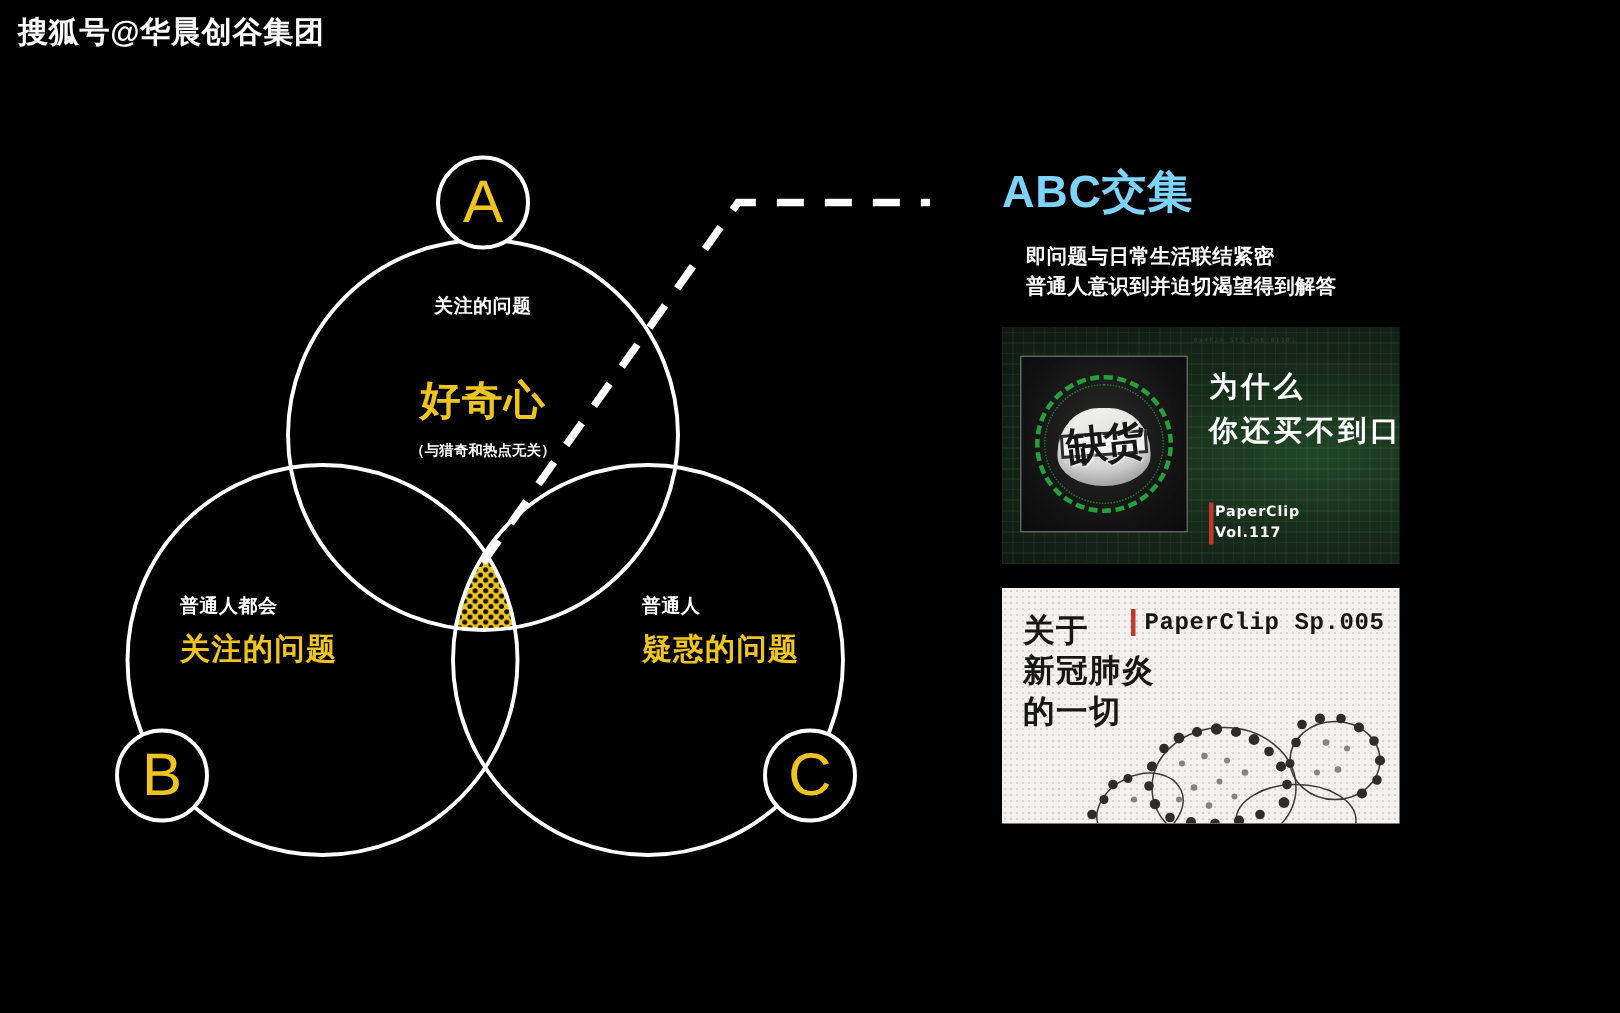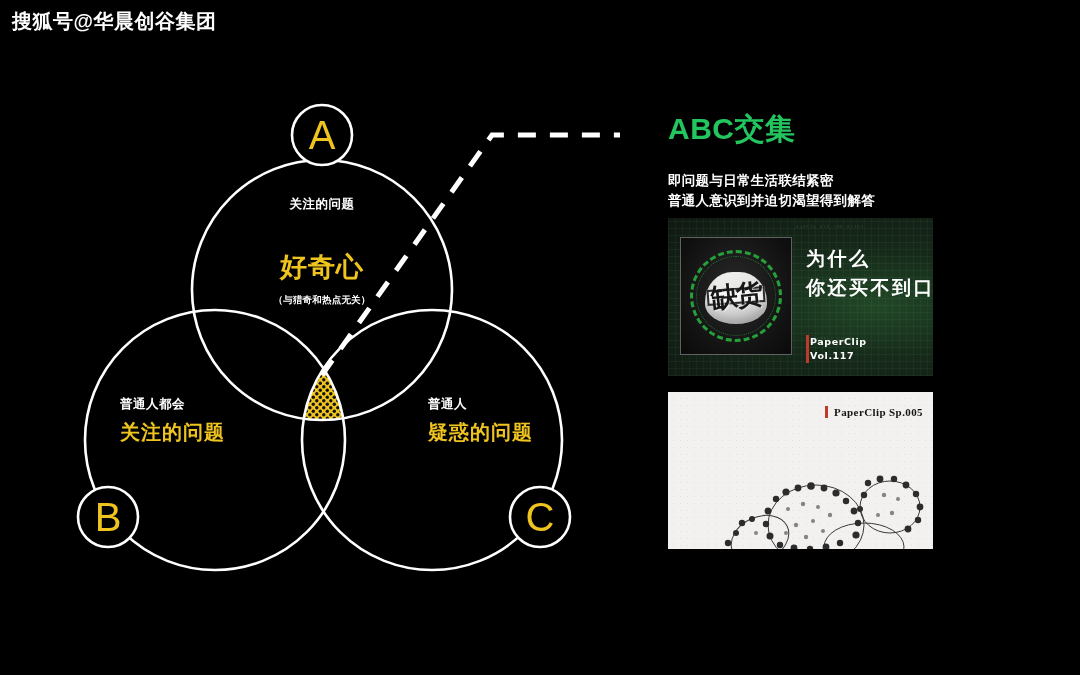--- a/index.html
+++ b/index.html
@@ -32,26 +32,26 @@
   #a-group .lbl-small { margin-bottom: 8px; }
   #a-group .lbl-note { margin-top: 9px; }
   #b-group { left: 120px; top: 396px; text-align: left; }
   #b-group .lbl-small { margin-bottom: 6px; }
   #c-group { left: 533px; top: 396px; text-align: left; transform: translateX(-100%); }
   #c-group .lbl-small { margin-bottom: 6px; }
 
   
   #right { position: absolute; left: 668px; top: 112px; width: 400px; }
   .panel-title {
-    color: #22c55e; font-size: 30px; font-weight: 700;
-    letter-spacing: 0.5px; line-height: 1.1; margin-bottom: 26px;
+    color: #7dd3fc; font-size: 30px; font-weight: 700;
+    letter-spacing: 0.5px; line-height: 1.1; margin-bottom: 16px;
   }
   .panel-sub {
     color: #ffffff; font-size: 13.5px; font-weight: 700;
-    line-height: 1.45; letter-spacing: 0.3px;
+    line-height: 1.45; letter-spacing: 0.3px; margin-left: 16px;
   }
 
   
   #card1 {
     position: absolute; left: 668px; top: 218px; width: 265px; height: 158px;
     background:
       radial-gradient(ellipse at 78% 55%, rgba(34,74,40,0.95) 0%, rgba(22,42,26,0.95) 45%, rgba(16,24,18,1) 100%),
       #141c16;
     overflow: hidden;
   }
@@ -129,22 +129,22 @@
   }
   .card2-title {
     position: absolute; left: 14px; top: 15px;
     color: #161616; font-size: 21px; font-weight: 700;
     line-height: 1.28; letter-spacing: 1px;
     font-family: "DejaVu Serif", "Liberation Serif", serif;
   }
   .card2-meta {
     position: absolute; right: 10px; top: 14px;
     padding-left: 6px; border-left: 3px solid #C0392B;
-    color: #161616; font-size: 11px; font-weight: 700; letter-spacing: 0.4px;
-    font-family: Liberation Serif, serif; white-space: nowrap;
+    color: #161616; font-size: 16px; font-weight: 700; letter-spacing: 0.4px;
+    font-family: Liberation Mono, monospace; white-space: nowrap;
   }
   #virus { position: absolute; right: 0; bottom: 0; width: 265px; height: 120px; }
 </style>
 </head>
 <body>
 
 <div id="root">
 
   <div class="watermark">搜狐号@华晨创谷集团</div>
 
@@ -298,17 +298,22 @@
           <circle cx="138" cy="108" r="2.2"></circle>
         <circle cx="118" cy="104" r="2"></circle>
           <circle cx="216" cy="66" r="2.2"></circle>
         <circle cx="230" cy="70" r="2"></circle>
           <circle cx="224" cy="84" r="2.2"></circle>
         <circle cx="210" cy="86" r="2"></circle>
           <circle cx="88" cy="104" r="2"></circle>
       </g>
     </svg>
 
+    <div class="card2-title">
+      <div>关于</div>
+      <div>新冠肺炎</div>
+      <div>的一切</div>
+    </div>
 
     <div class="card2-meta">PaperClip Sp.005</div>
   </div>
 
 </div>
 
 </body></html>

